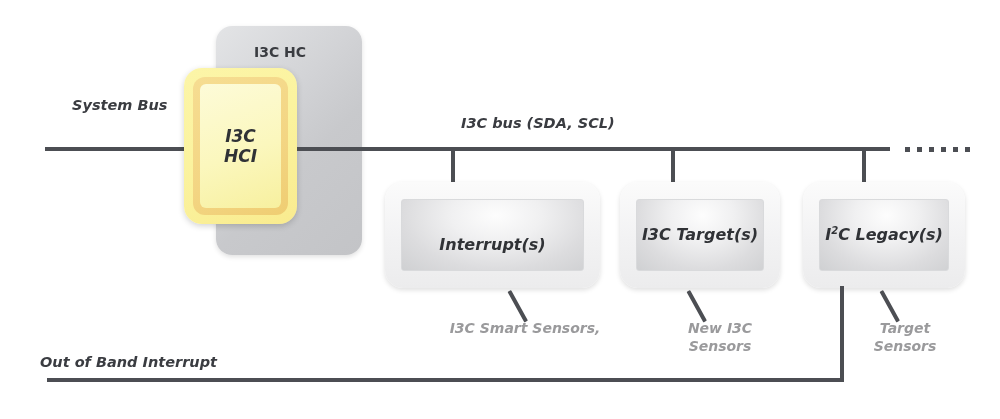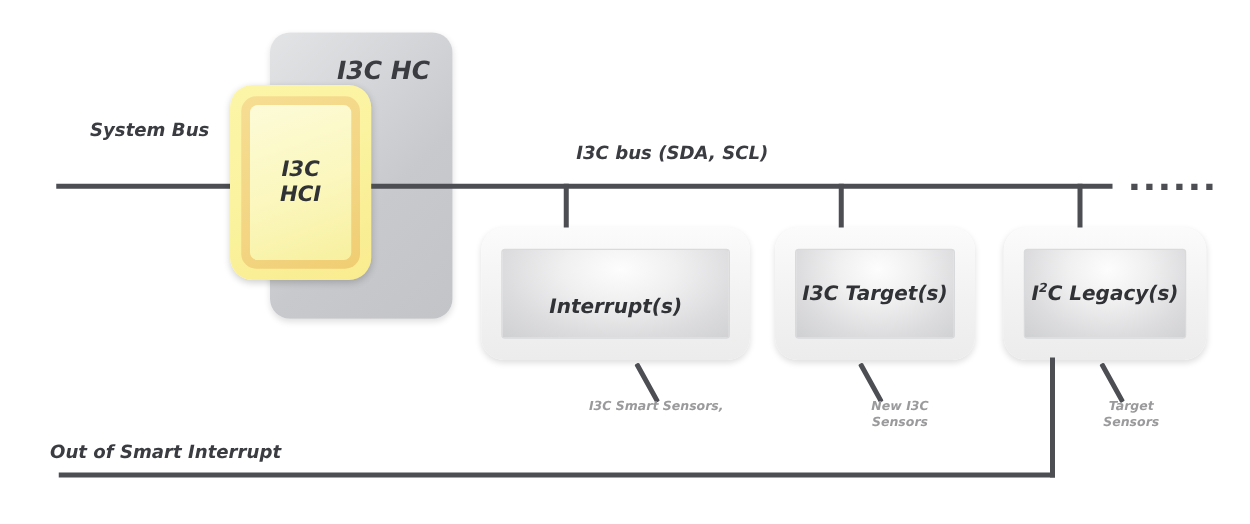--- a/index.html
+++ b/index.html
@@ -24,22 +24,22 @@
   .dots{position:absolute;display:flex;gap:7px;align-items:center;}
   .dots i{display:block;width:5px;height:5px;background:#4c4e53;}
 
   
   .hc-card{
     position:absolute;border-radius:16px;
     background:linear-gradient(135deg,#e3e4e6 0%,#d2d3d6 38%,#c8c9cc 60%,#c3c4c7 100%);
     box-shadow:0 2px 5px rgba(0,0,0,.12);
   }
   .hc-card .hc-title{
-    position:absolute;left:0;right:18px;top:18px;text-align:right;
-    font-style:italic;font-weight:bold;font-size:20px;color:#3a3c41;
+    position:absolute;left:0;right:18px;top:18px;text-align:center;
+    font-weight:bold;font-size:14px;color:#3a3c41;
   }
 
   
   .hci-outer{
     position:absolute;border-radius:18px;
     background:linear-gradient(150deg,#fcf5a8 0%,#fbf39f 45%,#f9eb8f 100%);
     box-shadow:0 2px 6px rgba(0,0,0,.18);
     padding:9px;box-sizing:border-box;
   }
   .hci-mid{
@@ -74,21 +74,21 @@
   }
   .dev-inner .dev-title{
     font-style:italic;font-weight:bold;font-size:16px;color:#303236;
     text-align:center;line-height:1.2;
   }
   .dev-title sup{font-size:10px;vertical-align:super;font-style:italic;font-weight:bold;}
 
   
   .cap{
     position:absolute;text-align:center;font-style:italic;font-weight:bold;
-    font-size:10px;color:#9a9a9c;line-height:1.28;white-space:nowrap;
+    font-size:14px;color:#9a9a9c;line-height:1.28;white-space:nowrap;
   }
 
   
   .dark-lbl{color:#3a3c41;font-size:14.5px;}
 </style>
 </head>
 <body>
 
 <div id="stage">
 
@@ -158,17 +158,17 @@
         <span>I</span><sup>2</sup><span>C Legacy(s)</span>
       </div>
     </div>
   </div>
   <div class="leader" style="left:883px;top:290px;width:35px;transform:rotate(61deg);"></div>
   <div class="cap" style="left:825px;top:320px;width:160px;">
     <span>Target</span><br>
     <span>Sensors</span>
   </div>
 
-  <div class="lbl dark-lbl" style="left:40px;top:354px;">Out of Smart Interrupt</div>
+  <div class="lbl dark-lbl" style="left:40px;top:354px;">Out of Band Interrupt</div>
   <div class="wire wire-h" style="left:47px;top:378px;width:797px;"></div>
   <div class="wire wire-v" style="left:840px;top:286px;height:96px;"></div>
 
 </div>
 
 </body></html>

